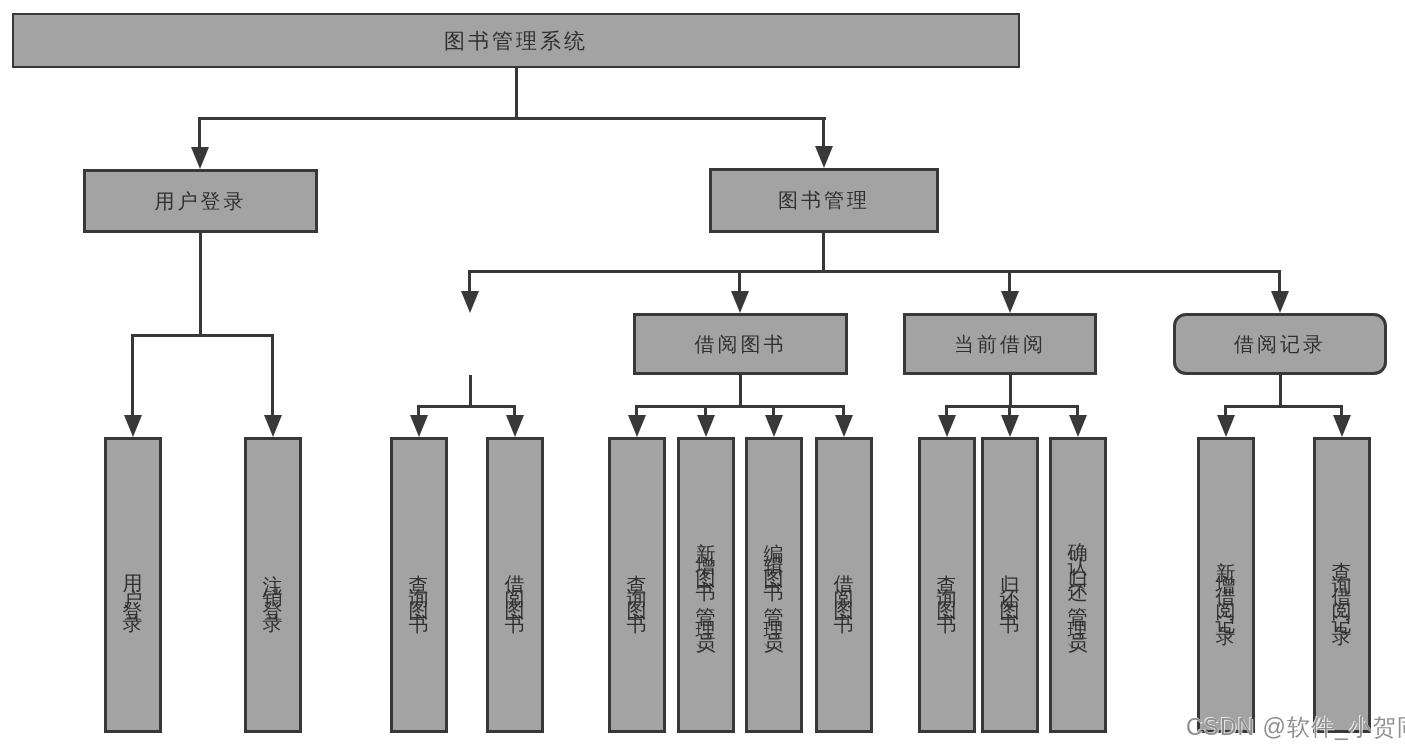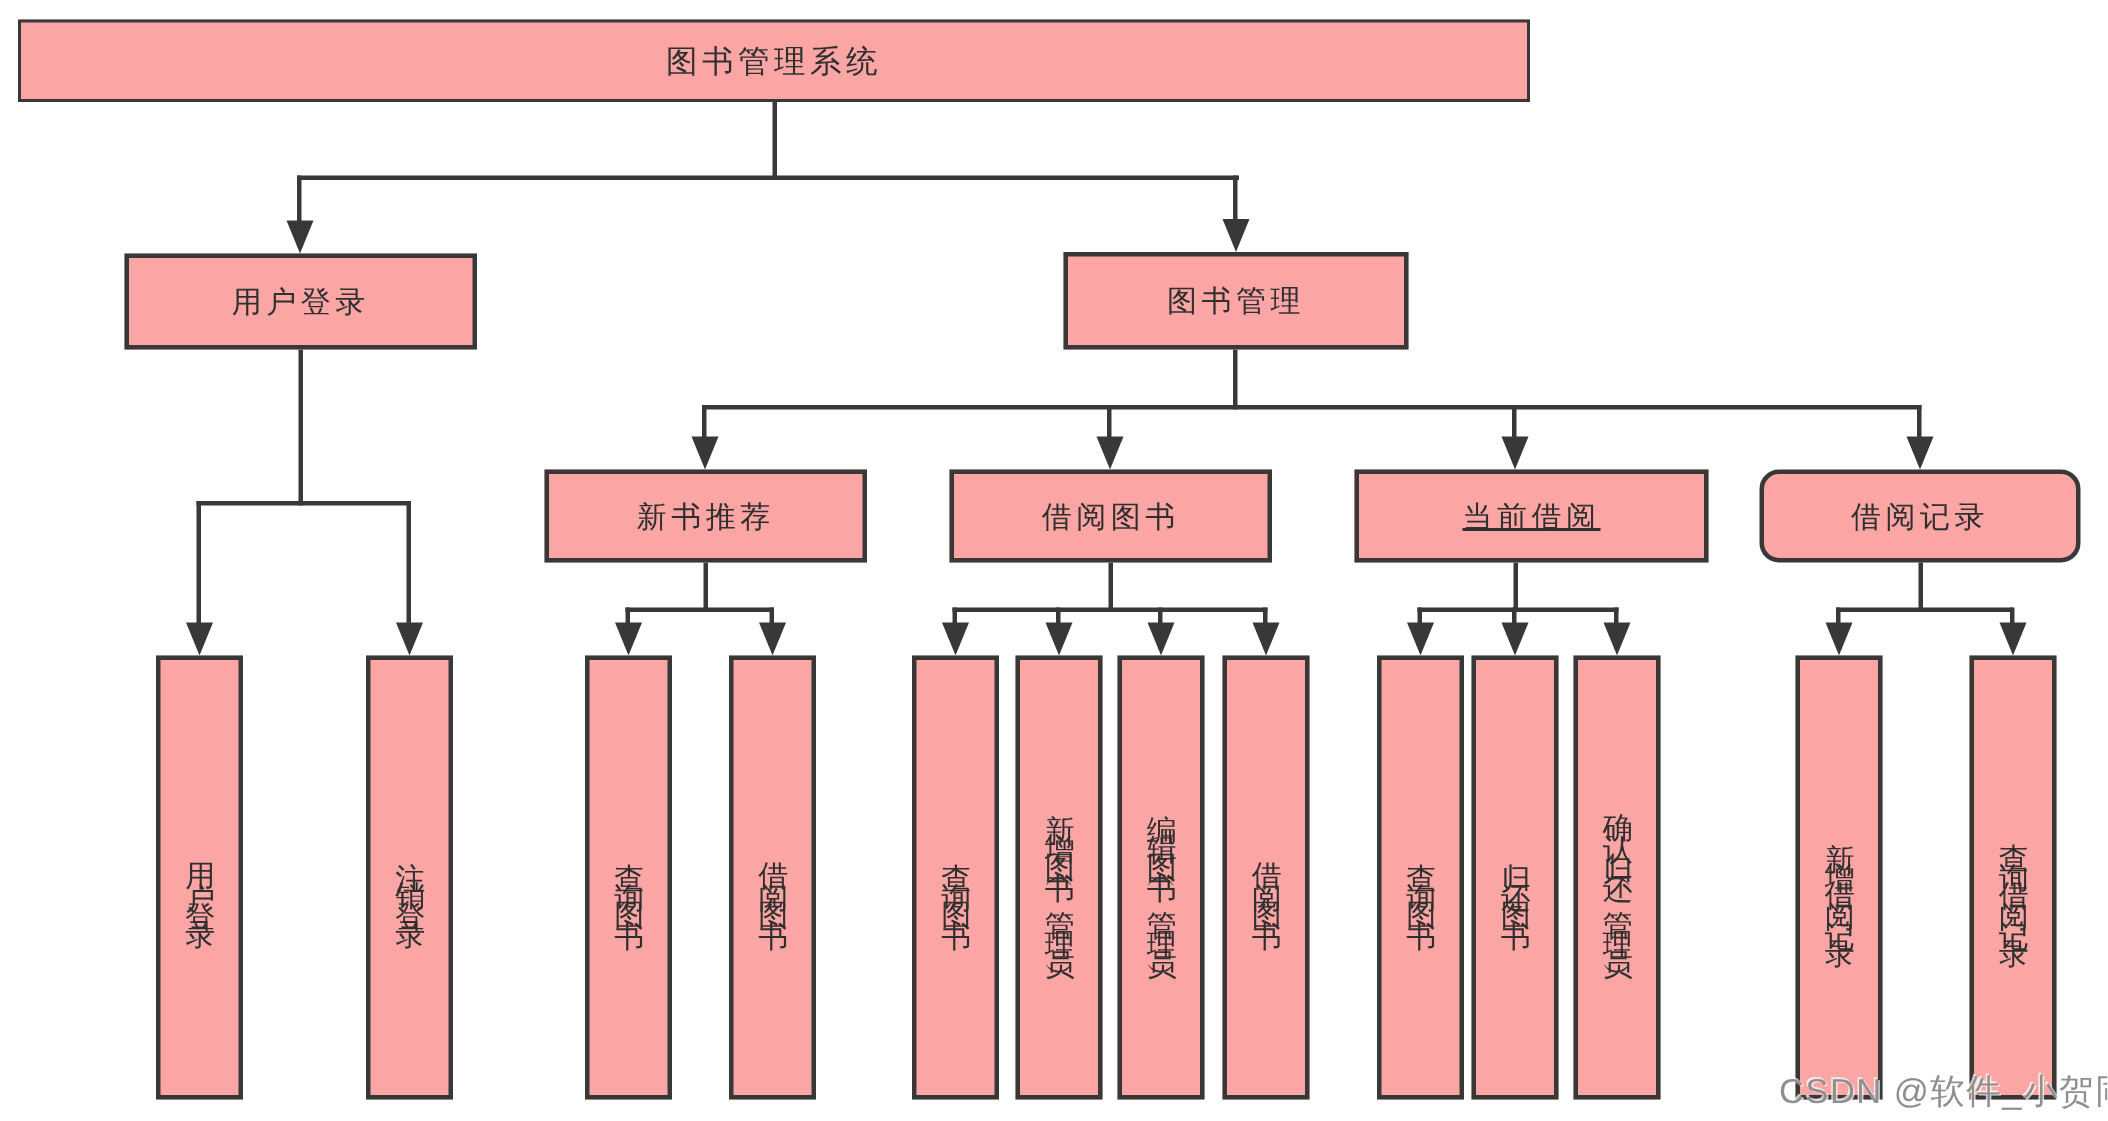--- a/index.html
+++ b/index.html
@@ -7,21 +7,21 @@
     position: relative;
     width: 1405px;
     height: 747px;
     background: #ffffff;
     overflow: hidden;
     font-family: "Liberation Sans", sans-serif;
   }
   .box {
     position: absolute;
     box-sizing: border-box;
-    background: #fca5a5;
+    background: #a3a3a3;
     border: 3px solid #383838;
     color: #2f2f2f;
     display: flex;
     align-items: center;
     justify-content: center;
     font-size: 20px;
     letter-spacing: 3px;
     z-index: 2;
     text-align: center;
   }
@@ -68,23 +68,22 @@
 </head>
 <body>
 
 <div class="stage">
 
   <div class="box root" style="left:12px; top:13px; width:1008px; height:55px;">图书管理系统</div>
 
   <div class="box l2l3" style="left:83px; top:169px; width:235px; height:64px;">用户登录</div>
   <div class="box l2l3" style="left:709px; top:168px; width:230px; height:65px;">图书管理</div>
 
-  <div class="box l2l3" style="left:363px; top:313px; width:215px;">新书推荐</div>
   <div class="box l2l3" style="left:633px; top:313px; width:215px;">借阅图书</div>
-  <div class="box l2l3" style="left:903px; top:313px; width:236px;text-decoration:underline;">当前借阅</div>
+  <div class="box l2l3" style="left:903px; top:313px; width:194px;">当前借阅</div>
   <div class="box l2l3" style="left:1173px; top:313px; width:214px;border-radius:13px;">借阅记录</div>
 
   <div class="box l4" style="left:104px;">用户登录</div>
   <div class="box l4" style="left:244px;">注销登录</div>
 
   <div class="box l4" style="left:390px;">查询图书</div>
   <div class="box l4" style="left:486px;">借阅图书</div>
 
   <div class="box l4" style="left:608px;">查询图书</div>
   <div class="box l4" style="left:677px;">新增图书（管理员）</div>

